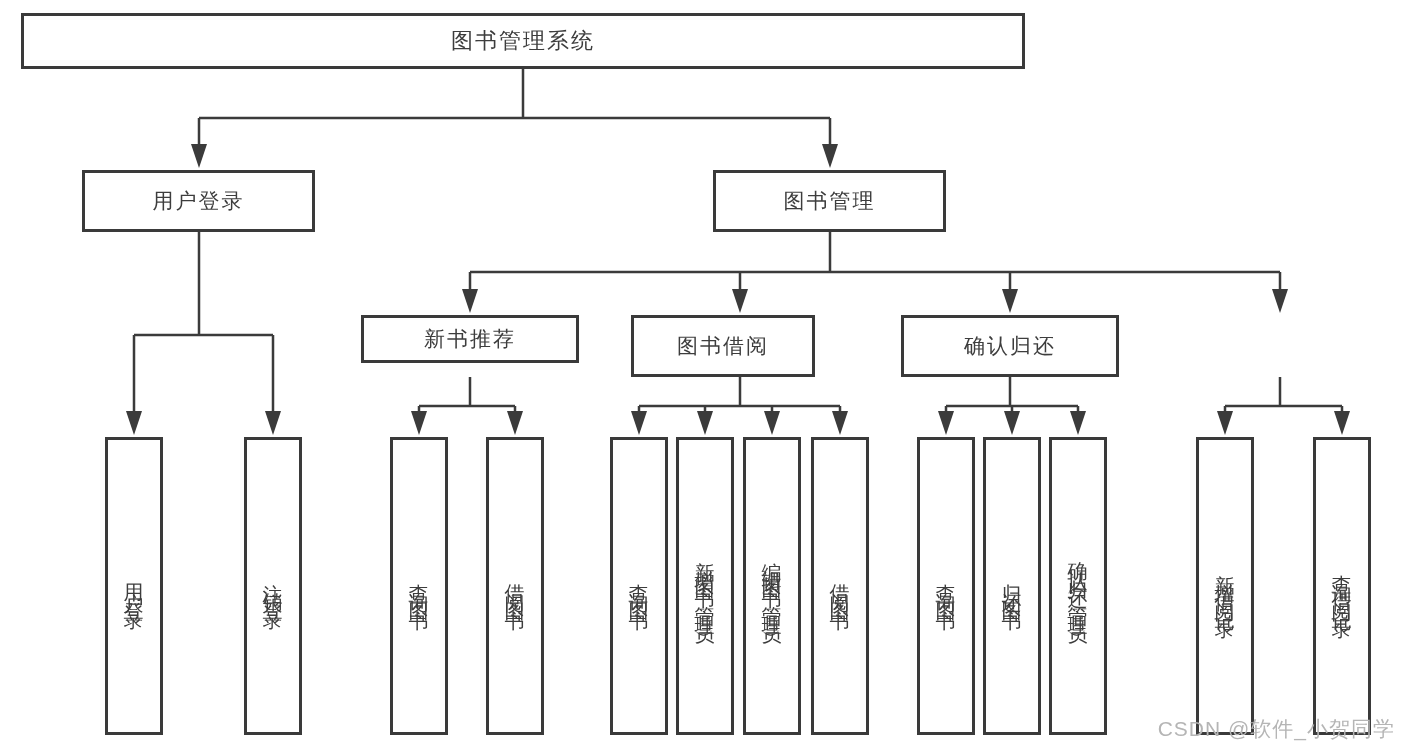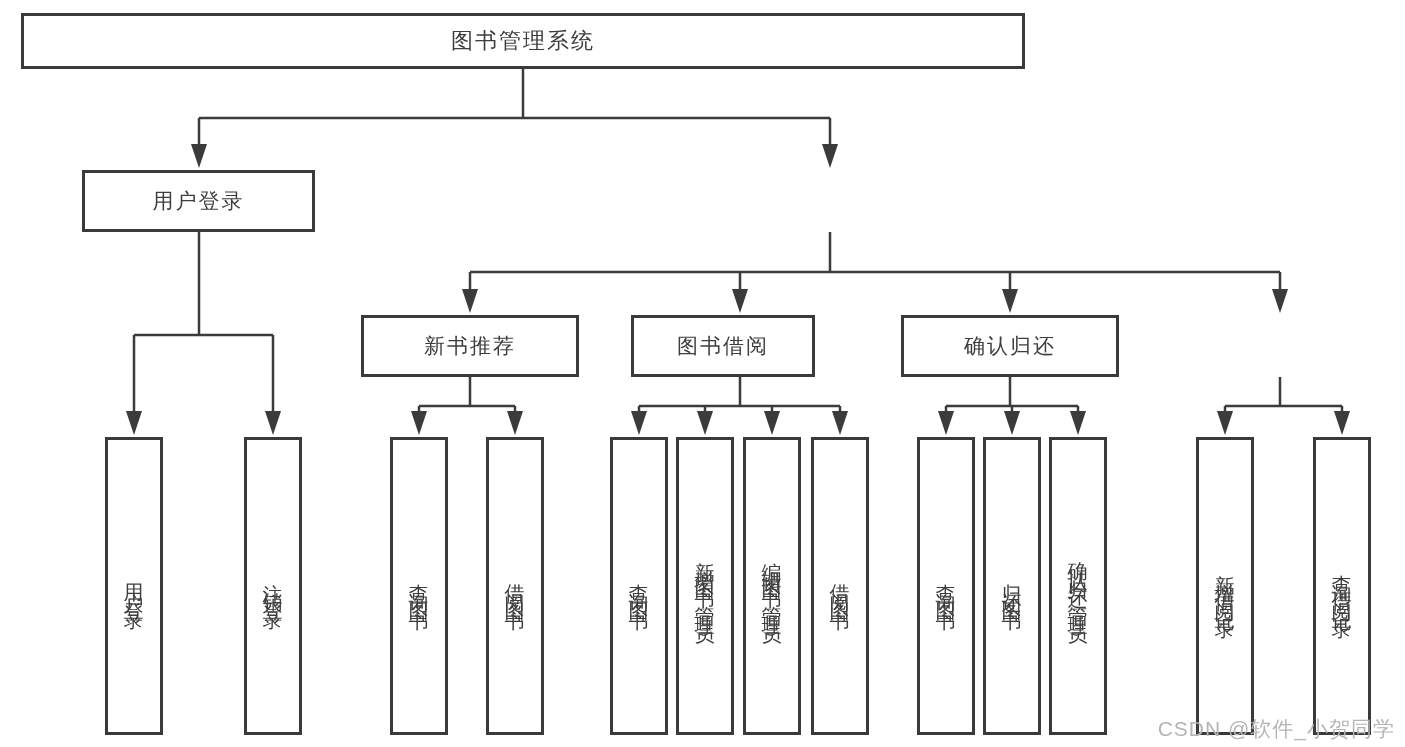--- a/index.html
+++ b/index.html
@@ -46,22 +46,25 @@
              M1225 435 l-8 -24 h16 z M1342 435 l-8 -24 h16 z" fill="#3b3b3b" stroke="none"></path>
   </svg>
 
   <div class="box hbox root" style="left:21px;top:13px;width:1004px;height:56px">
     <span>图书管理系统</span>
   </div>
 
   <div class="box hbox" style="left:82px;top:170px;width:233px;height:62px">
     <span>用户登录</span>
   </div>
+  <div class="box hbox" style="left:713px;top:170px;width:233px;height:62px">
+    <span>图书管理</span>
+  </div>
 
-  <div class="box hbox" style="left:361px;top:315px;width:218px;height:62px">
+  <div class="box hbox" style="left:361px;top:315px;width:218px;height:48px">
     <span>新书推荐</span>
   </div>
   <div class="box hbox" style="left:631px;top:315px;width:184px;height:62px">
     <span>图书借阅</span>
   </div>
   <div class="box hbox" style="left:901px;top:315px;width:218px;height:62px">
     <span>确认归还</span>
   </div>
 
   <div class="box vbox" style="left:105px;top:437px;width:58px;height:298px">

